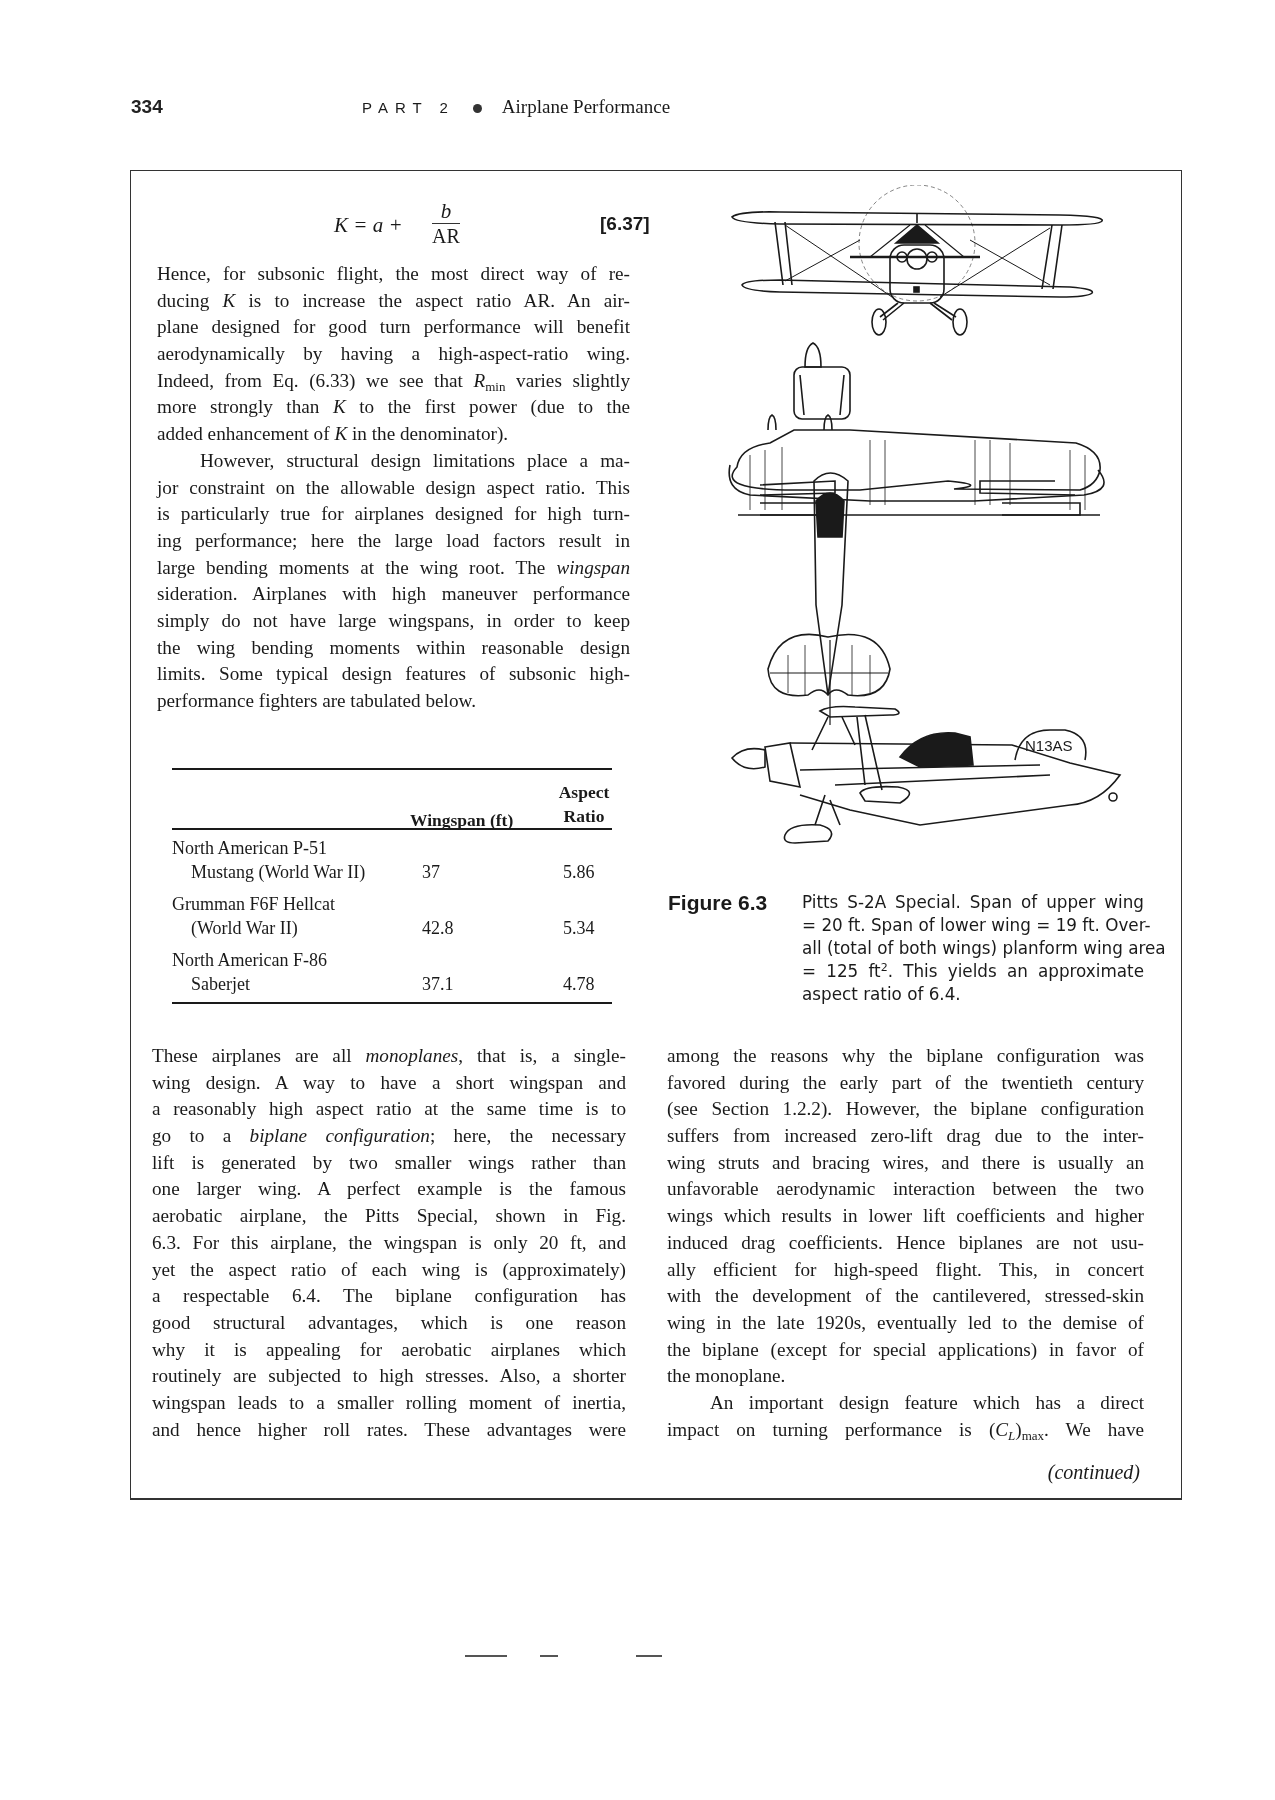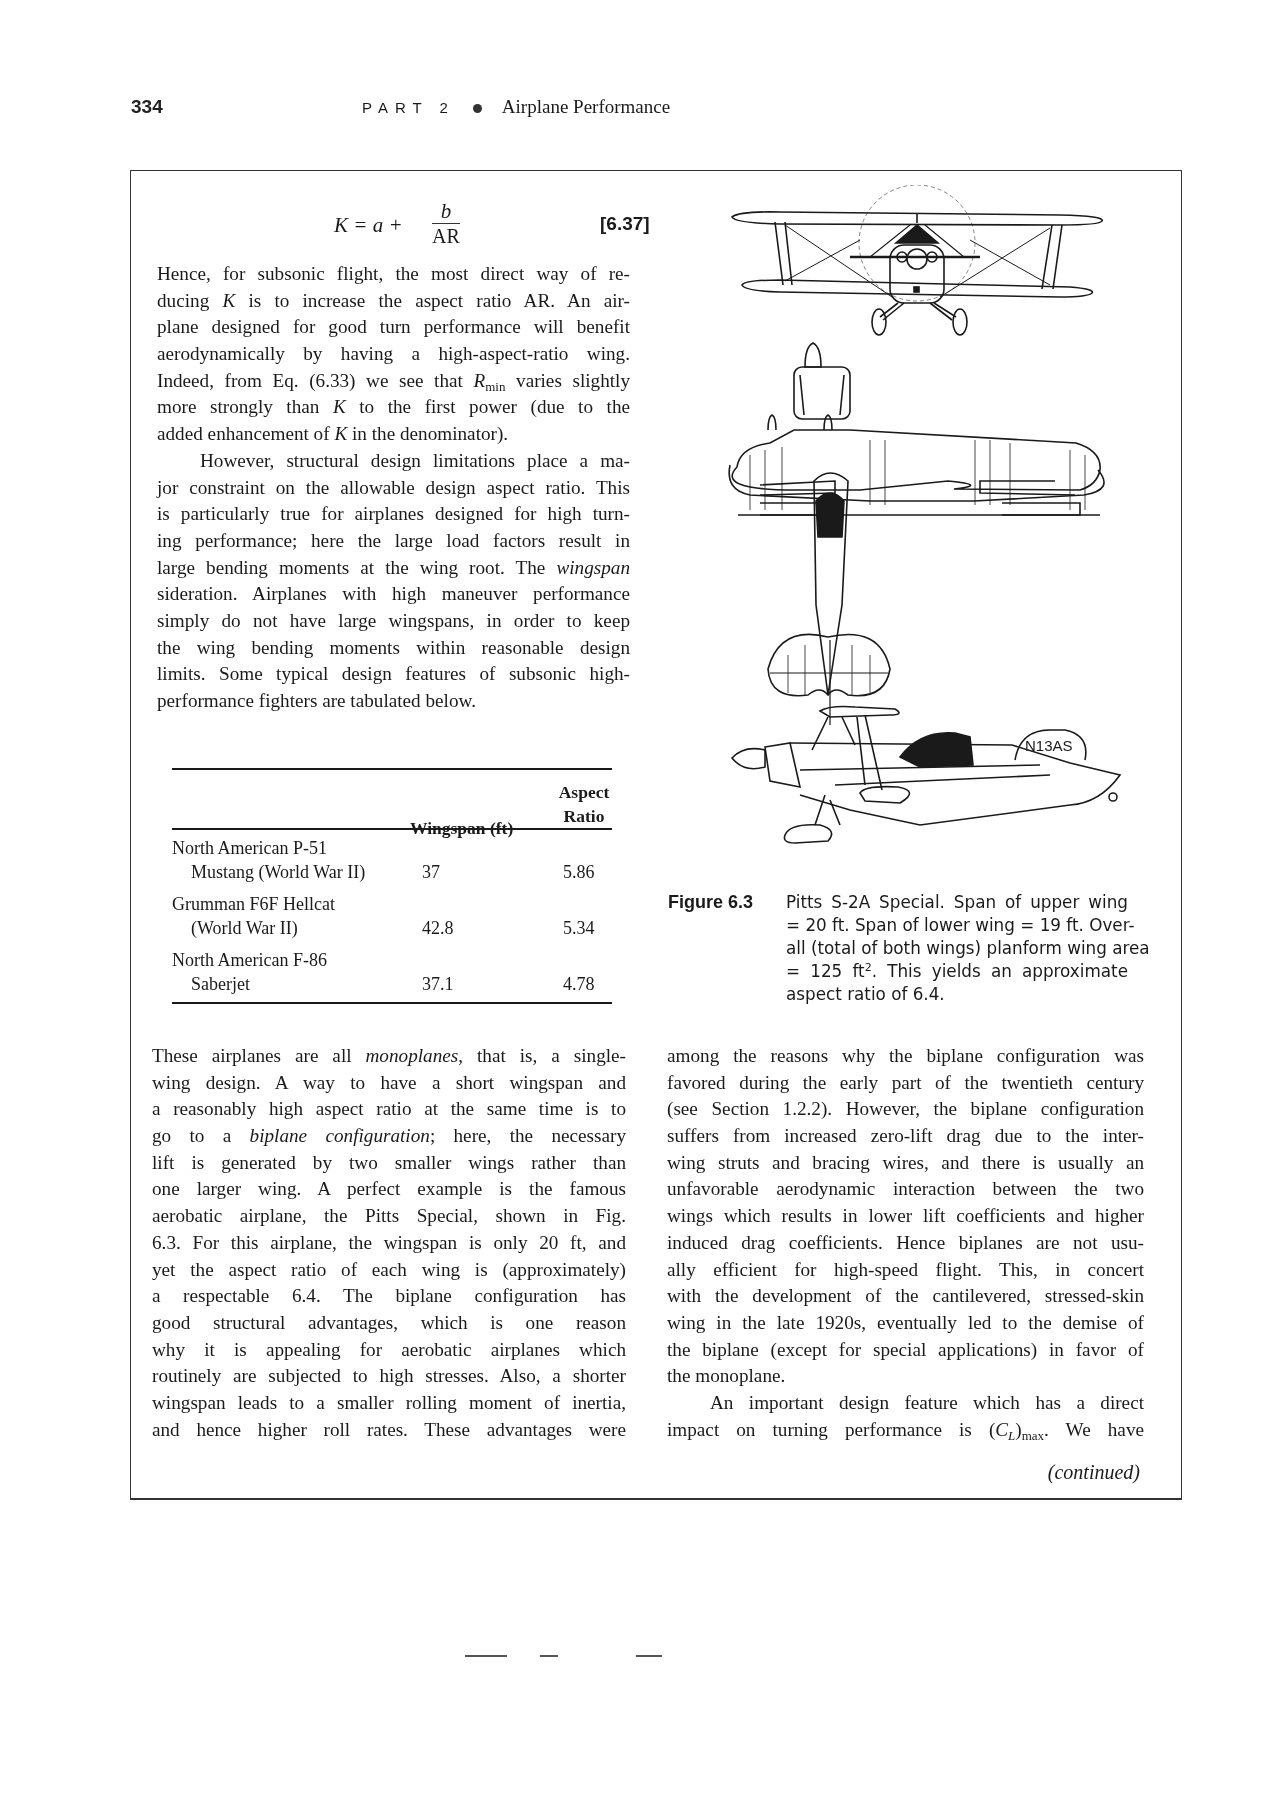--- a/index.html
+++ b/index.html
@@ -35,33 +35,33 @@
 
   #left-col-top { left:157px; top:261px; width:473px; }
   #left-col-bottom { left:152px; top:1043px; width:474px; }
   #right-col-bottom { left:667px; top:1043px; width:477px; }
 
   
   #fighter-table { left:172px; top:768px; width:440px; }
   .rule-heavy { border-top:2px solid #1a1a1a; }
   .rule-mid { border-top:2px solid #1a1a1a; }
   .th-row { position:relative; height:58px; font-family:"Liberation Serif", serif; font-weight:bold; font-size:17.5px; }
-  .th-wing { position:absolute; left:238px; top:48px; }
+  .th-wing { position:absolute; left:238px; top:40px; }
   .th-ar { position:absolute; left:383px; top:10px; text-align:center; line-height:24px; width:58px; }
   .tr { position:relative; height:56px; font-size:18px; }
   .tr .n1 { position:absolute; left:0; top:8px; }
   .tr .n2 { position:absolute; left:19px; top:32px; }
   .tr .ws { position:absolute; left:250px; top:32px; }
   .tr .ar { position:absolute; left:391px; top:32px; }
 
   
   #figure-area { left:720px; top:185px; width:420px; height:690px; }
   #figure-caption { left:668px; top:891px; width:476px; font-family:"DejaVu Sans", sans-serif; font-size:16.8px; line-height:23px; }
-  #fig-label { position:absolute; left:0; top:0; font-weight:bold; font-family:"Liberation Sans", sans-serif; font-size:18px; }
-  #fig-text { position:absolute; left:118px; top:0; width:342px; text-align:justify; }
+  #fig-label { position:absolute; left:0; top:0; font-weight:bold; font-family:"Liberation Sans", sans-serif; font-size:21px; }
+  #fig-text { position:absolute; left:134px; top:0; width:342px; text-align:justify; }
   #fig-text .line { height:23px; }
   sup { font-size:11px; vertical-align:6px; line-height:0; }
 
   #continued { right:135px; top:1461px; font-style:italic; font-size:20px; }
 
   
   .artifact { height:2px; background:#555; }
 </style>
 </head>
 <body>

